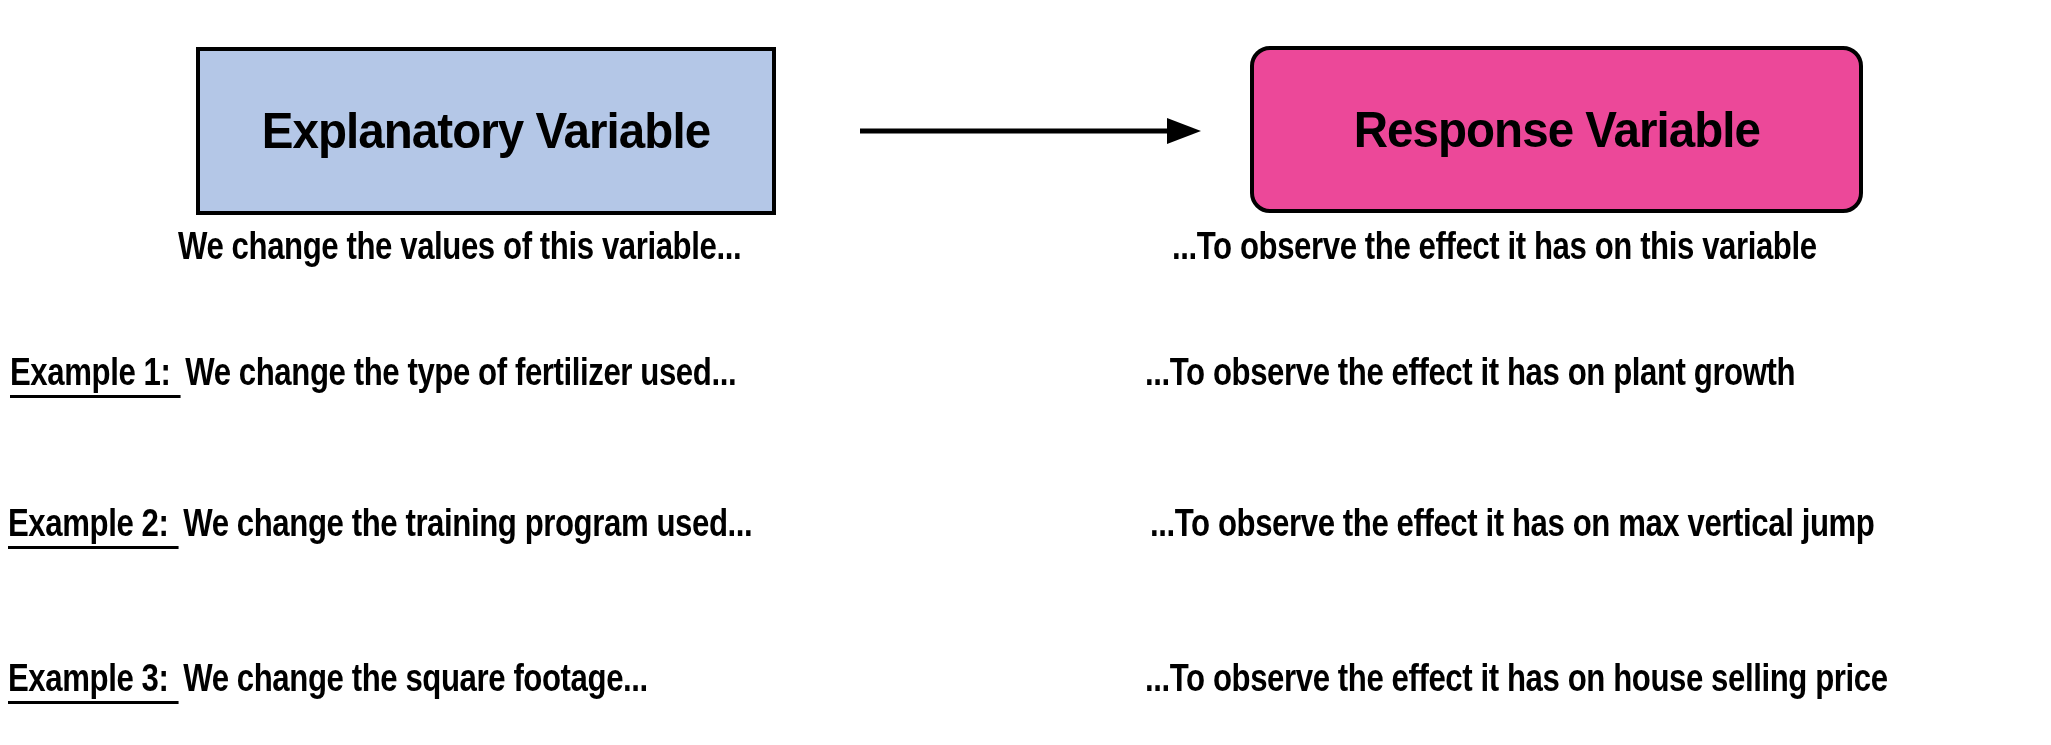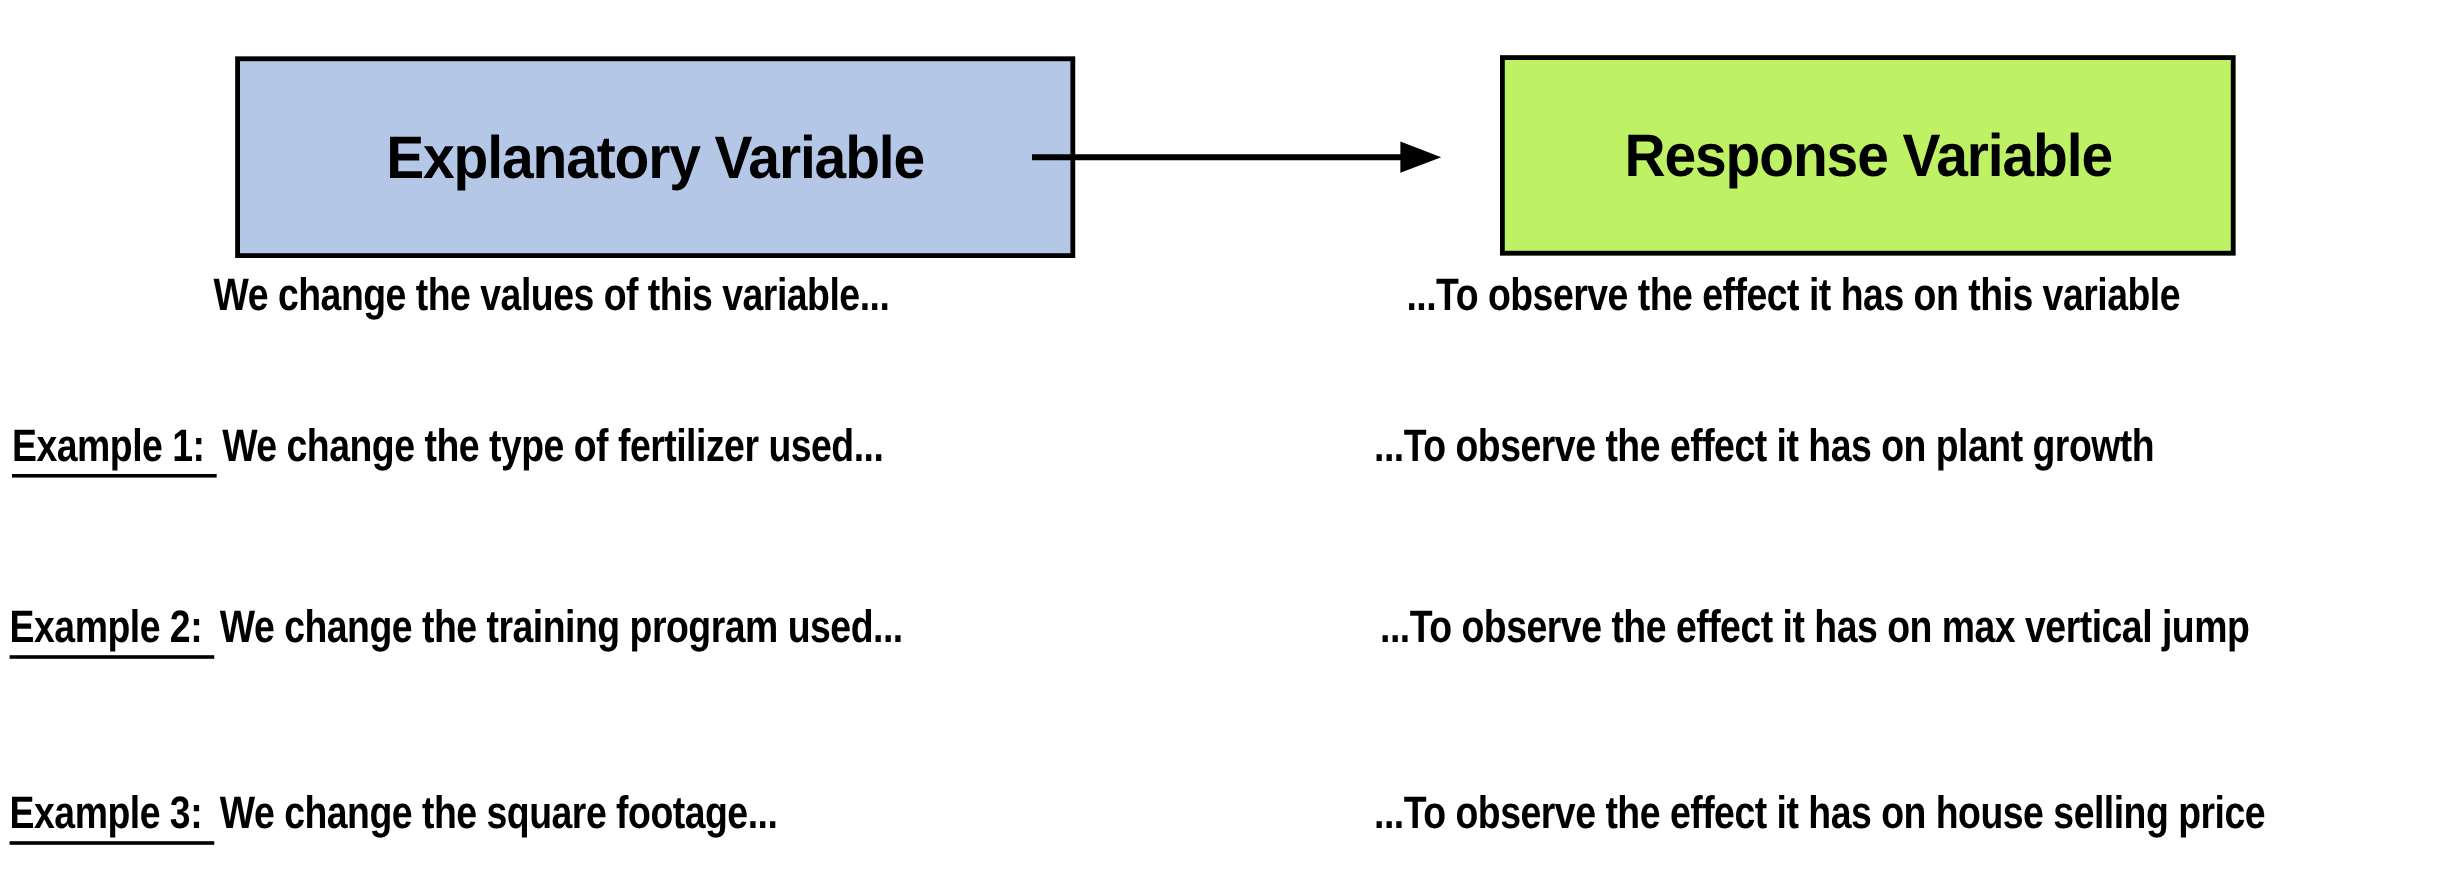--- a/index.html
+++ b/index.html
@@ -20,21 +20,21 @@
     position: absolute;
     box-sizing: border-box;
     border: 4px solid #000000;
     display: flex;
     align-items: center;
     justify-content: center;
   }
   .vbox-explanatory {
     left: 196px;
     top: 47px;
-    width: 700px;
+    width: 580px;
     height: 168px;
     background: #b4c7e7;
   }
   .vbox-response {
     left: 1250px;
     top: 46px;
     width: 613px;
     height: 167px;
     background: #f8cbad;
   }
@@ -84,21 +84,21 @@
 
   <div class="vbox vbox-explanatory" style="background-color: rgb(180, 199, 231);">
     <span class="vbox-label">Explanatory Variable</span>
   </div>
 
   <svg class="arrow-svg" viewBox="0 0 350 38">
     <line x1="5" y1="19" x2="322" y2="19" stroke="#000000" stroke-width="5"></line>
     <polygon points="312,6 346,19 312,32" fill="#000000"></polygon>
   </svg>
 
-  <div class="vbox vbox-response" style="background-color: #bef264;">
+  <div class="vbox vbox-response" style="background-color: #ec4899; border-radius: 20px;">
     <span class="vbox-label">Response Variable</span>
   </div>
 
   <div class="dtext caption-left">We change the values of this variable...</div>
   <div class="dtext caption-right">...To observe the effect it has on this variable</div>
 
   <div class="dtext ex1-left">
     <span class="ex-label">Example 1:</span><span>We change the type of fertilizer used...</span>
   </div>
   <div class="dtext ex1-right">...To observe the effect it has on plant growth</div>

